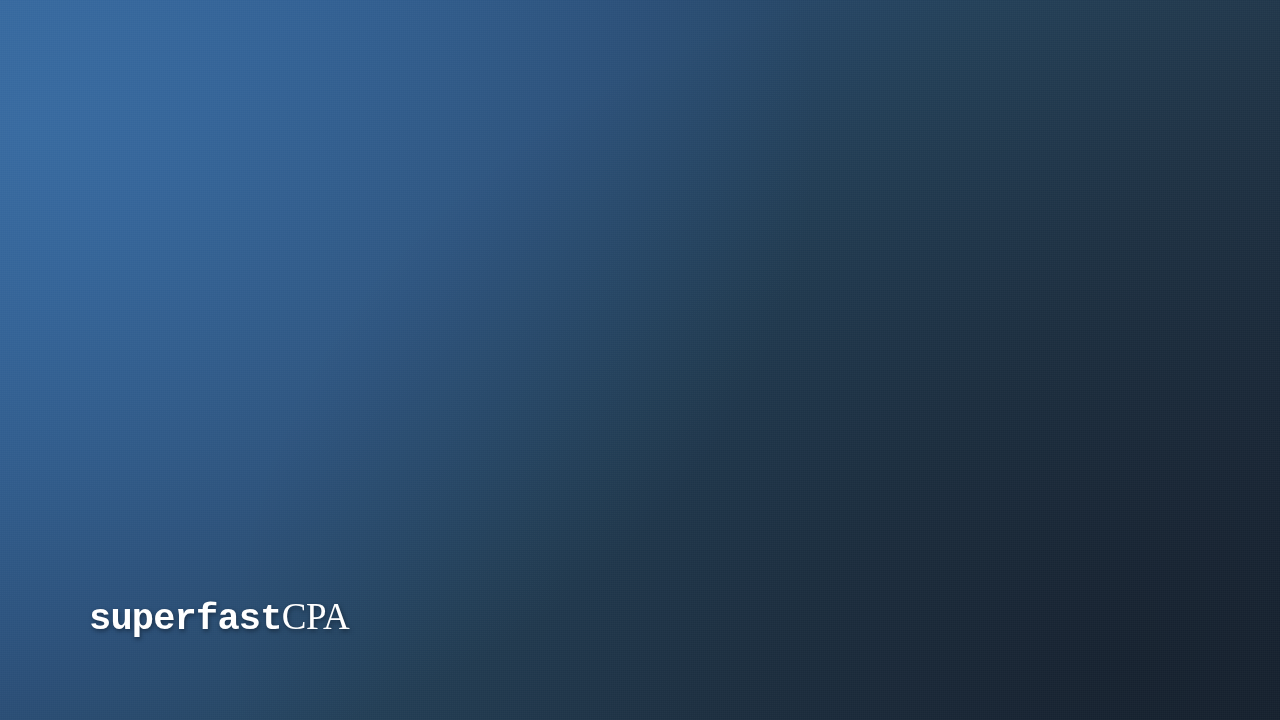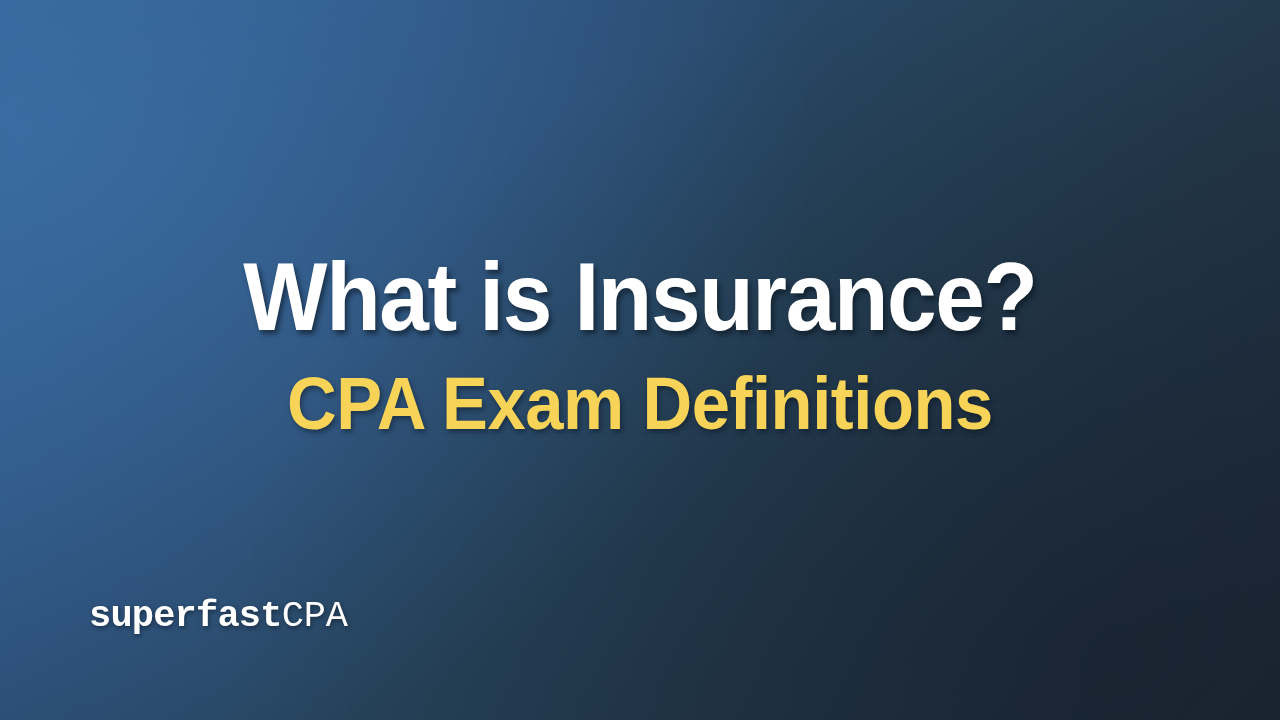--- a/index.html
+++ b/index.html
@@ -118,35 +118,31 @@
   .logo-bold {
     color: #ffffff;
     font-family: Liberation Mono, monospace;
     font-size: 37px;
     font-weight: 700;
     letter-spacing: -0.8px;
   }
 
   .logo-light {
     color: #ffffff;
-    font-family: Liberation Mono, monospace;
+    font-family: Liberation Serif, serif;
     font-size: 37px;
     font-weight: 400;
     letter-spacing: -0.2px;
   }
 </style>
 </head>
 <body>
 
 <div class="slide">
 
   <div class="vignette"></div>
 
-  <div class="headline-block">
-    <h1 class="title">What is Insurance?</h1>
-    <h2 class="subtitle">CPA Exam Definitions</h2>
-  </div>
 
   <div class="logo">
     <span class="logo-bold">superfast</span><span class="logo-light">CPA</span>
   </div>
 
 </div>
 
 </body></html>

